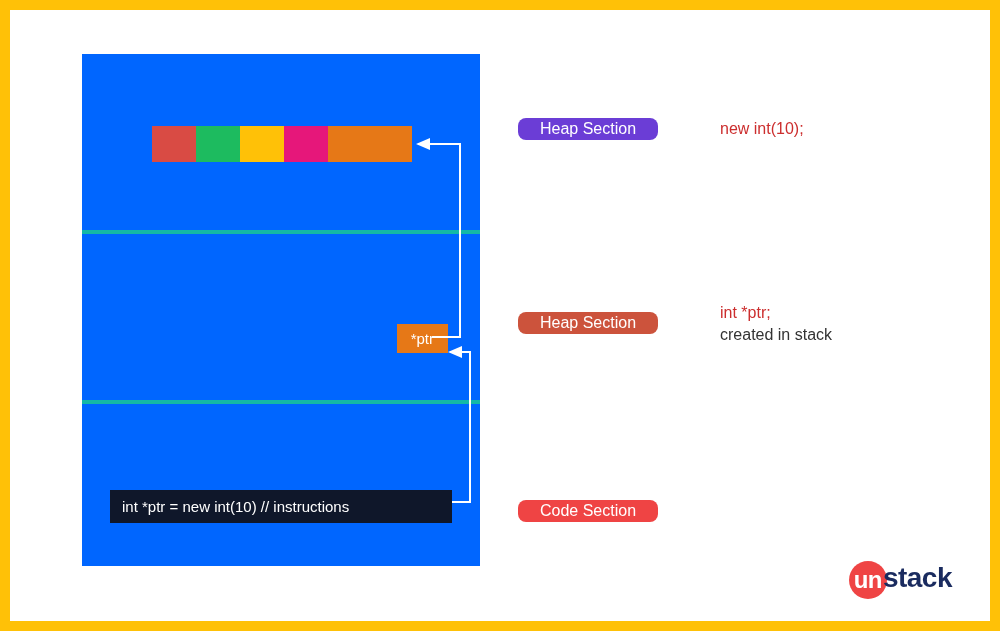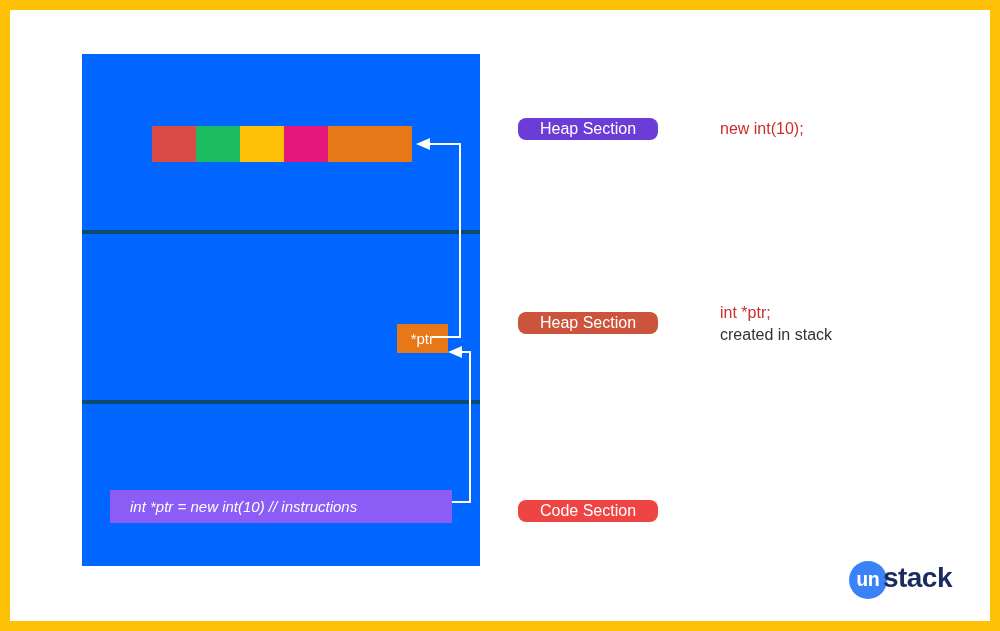--- a/index.html
+++ b/index.html
@@ -14,21 +14,21 @@
     .memory-container {
       position: absolute;
       left: 72px;
       top: 44px;
       width: 398px;
       height: 516px;
     }
     .section {
       background: #0066ff;
       width: 100%;
-      border-bottom: 4px solid #0c4a6e;
+      border-bottom: 4px solid #14b8a6;
       position: relative;
     }
     .heap { height: 180px; }
     .stack { height: 170px; }
     .code { height: 162px; border-bottom: none; }
     .mem-blocks {
       position: absolute;
       left: 70px;
       top: 72px;
       display: flex;
@@ -47,25 +47,24 @@
       background:#e67817;
       color:#fff;
       padding:6px 14px;
       font-size:15px;
     }
     .code-box {
       position: absolute;
       left: 28px;
       right: 28px;
       top: 86px;
-      background:#8b5cf6;
+      background:#0f172a;
       color:#fff;
-      padding:8px 20px;
+      padding:8px 12px;
       font-size:15px;
-      font-style:italic;
     }
     .label-chip {
       position: absolute;
       color:#fff;
       padding:2px 22px;
       font-size:16px;
       border-radius:8px;
     }
     .label-heap { left:508px; top:108px; background:#6b3dd6; }
     .label-stack { left:508px; top:302px; background:#cc533c; }
@@ -89,26 +88,25 @@
       color:#1a2b5f;
       letter-spacing:-0.5px;
     }
     .logo-circle {
       display:inline-flex;
       align-items:center;
       justify-content:center;
       width:38px;
       height:38px;
       border-radius:50%;
-      background:#3b82f6;
+      background:#ef4444;
       color:#fff;
-      font-size:20px;
+      font-size:24px;
       margin-right:-4px;
       vertical-align:middle;
-      font-family:Liberation Mono, monospace;
     }
     svg.arrows {
       position:absolute;
       left:72px;
       top:44px;
       width:398px;
       height:516px;
       pointer-events:none;
     }
   </style>

